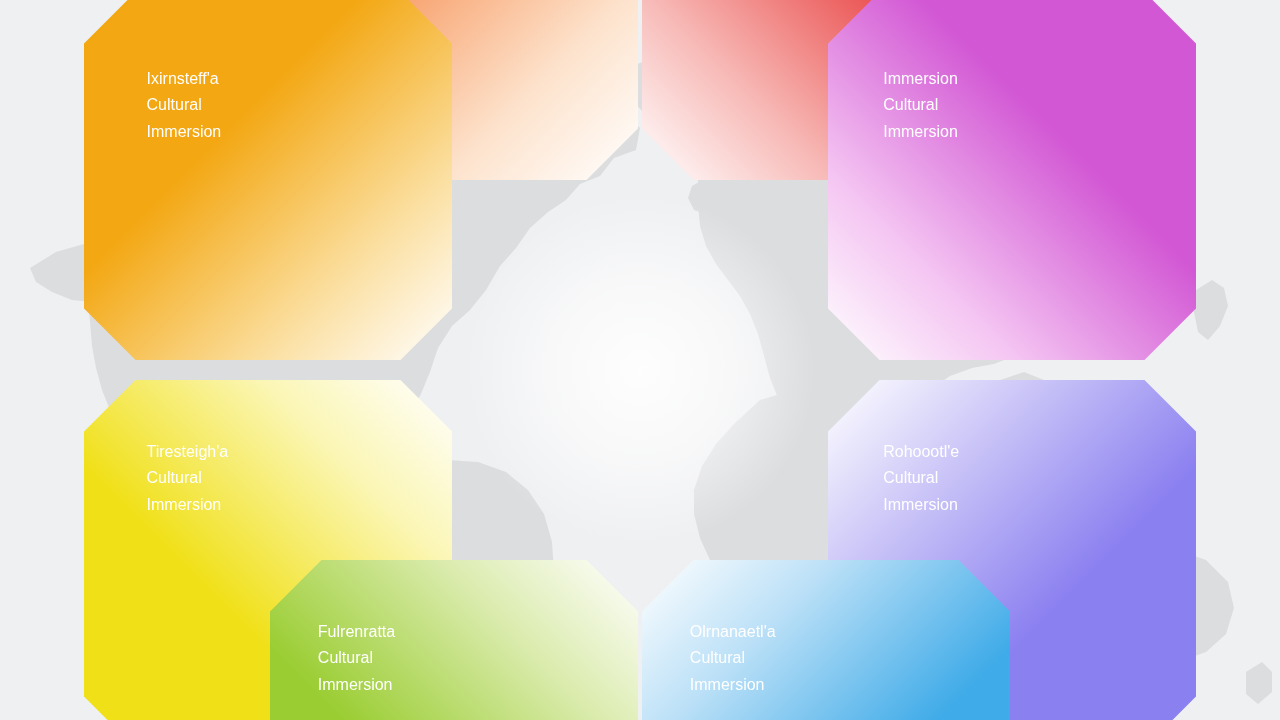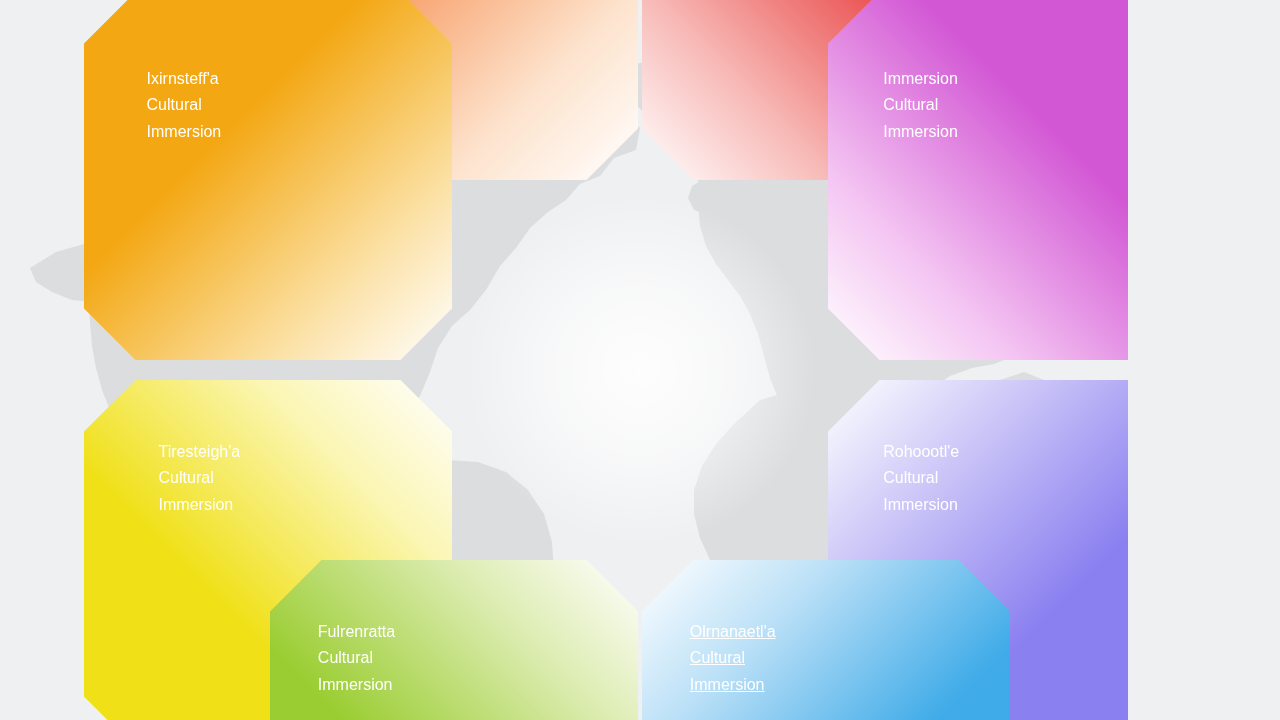--- a/index.html
+++ b/index.html
@@ -2,21 +2,21 @@
 <html><head>
 <meta charset="utf-8">
 <title>Cultural Immersion Octagon Grid</title>
 <style>
   html,body{margin:0;padding:0;}
   body{
     width:1280px;height:720px;overflow:hidden;position:relative;
     background:#eff0f2;
     font-family:"Liberation Sans","DejaVu Sans",sans-serif;
   }
-  #stage{position:absolute;inset:0;width:1128px;height:720px;overflow:hidden;}
+  #stage{position:absolute;inset:0;width:1280px;height:720px;overflow:hidden;}
 
   
   #worldmap{position:absolute;left:0;top:0;width:1280px;height:720px;}
   #worldmap path{fill:#dcdddf;}
 
   
   #cluster{
     position:absolute;left:0;top:0;width:1280px;height:720px;
   }
   .oct{
@@ -84,42 +84,42 @@
         </div>
       </div>
       <div class="oct petal" id="tile-magenta" style="left: 828px; top: -8px; width: 368px; height: 368px; z-index: 2; background: linear-gradient(to left bottom, rgb(210, 87, 212) 0%, rgb(210, 87, 212) 38%, rgb(244, 196, 242) 74%, rgb(255, 255, 255) 100%);">
         <div class="lbl-wrap" style="left: 15%; top: 20%;">
           <span class="l1" style="display: block;">Immersion</span>
           <span class="l2" style="display: block;">Cultural</span>
           <span class="l3" style="display: block;">Immersion</span>
         </div>
       </div>
       <div class="oct petal" id="tile-yellow" style="left: 84px; top: 380px; width: 368px; height: 368px; z-index: 2; background: linear-gradient(to right top, rgb(240, 224, 23) 0%, rgb(240, 224, 23) 38%, rgb(251, 246, 180) 74%, rgb(255, 255, 255) 100%);">
-        <div class="lbl-wrap" style="left: 17%; top: 16%; margin-left: 12px;">
+        <div class="lbl-wrap" style="left: 17%; top: 16%;">
           <span class="l1" style="display: block;">Tiresteigh'a</span>
           <span class="l2" style="display: block;">Cultural</span>
           <span class="l3" style="display: block;">Immersion</span>
         </div>
       </div>
       <div class="oct petal" id="tile-purple" style="left: 828px; top: 380px; width: 368px; height: 368px; z-index: 2; background: linear-gradient(to left top, rgb(139, 128, 240) 0%, rgb(139, 128, 240) 38%, rgb(207, 202, 248) 74%, rgb(255, 255, 255) 100%);">
         <div class="lbl-wrap" style="left: 15%; top: 16%;">
           <span class="l1" style="display: block; text-align: right;">Rohoootl'e</span>
           <span class="l2" style="display: block;">Cultural</span>
           <span class="l3" style="display: block;">Immersion</span>
         </div>
       </div>
       <div class="oct petal" id="tile-green" style="left: 270px; top: 560px; width: 368px; height: 368px; z-index: 2; background: linear-gradient(to right top, rgb(154, 205, 50) 0%, rgb(154, 205, 50) 38%, rgb(220, 236, 176) 74%, rgb(255, 255, 255) 100%);">
         <div class="lbl-wrap" style="left: 13%; top: 16%;">
           <span class="l1" style="display: block;">Fulrenratta</span>
           <span class="l2" style="display: block;">Cultural</span>
           <span class="l3" style="display: block;">Immersion</span>
         </div>
       </div>
       <div class="oct petal" id="tile-blue" style="left: 642px; top: 560px; width: 368px; height: 368px; z-index: 2; background: linear-gradient(to left top, rgb(63, 171, 232) 0%, rgb(63, 171, 232) 38%, rgb(187, 224, 247) 74%, rgb(255, 255, 255) 100%);">
-        <div class="lbl-wrap" style="left: 13%; top: 16%; text-decoration: underline;">
+        <div class="lbl-wrap" style="left: 13%; top: 16%;">
           <span class="l1" style="display: block;">Olrnanaetl'a</span>
           <span class="l2" style="display: block;">Cultural</span>
           <span class="l3" style="display: block;">Immersion</span>
         </div>
       </div>
     </div>
 
   <div id="bloom"></div>
 
 </div>

